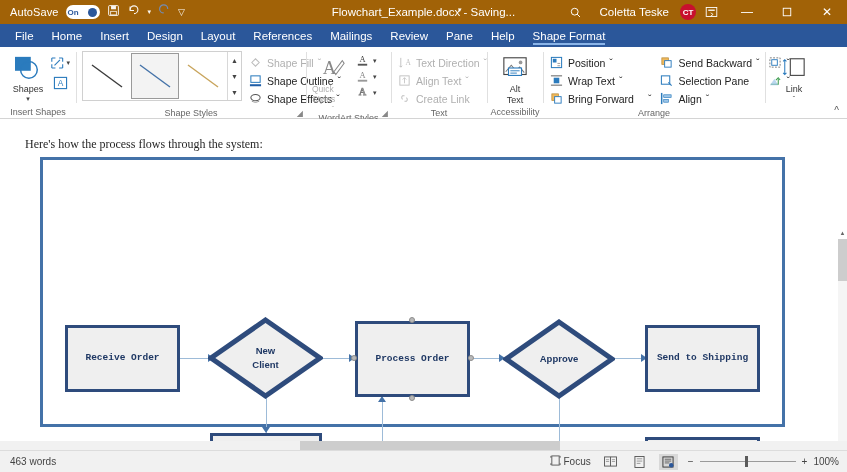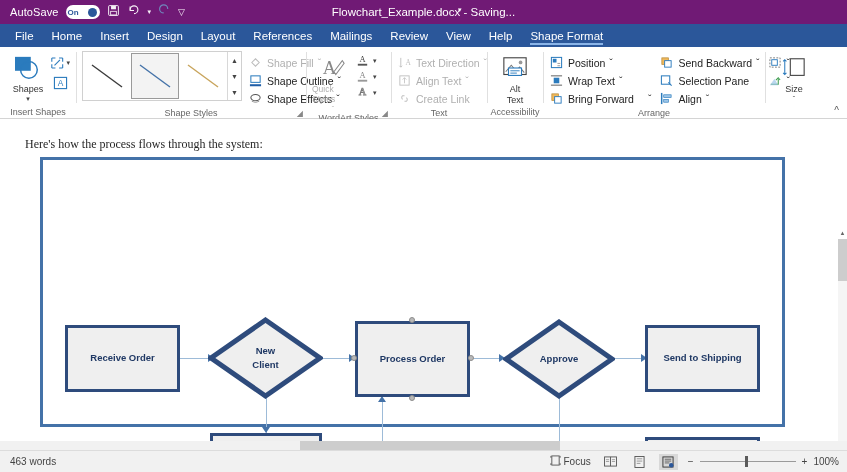--- a/index.html
+++ b/index.html
@@ -5,21 +5,21 @@
   * { box-sizing: border-box; margin: 0; padding: 0; }
   html, body {
     width: 847px; height: 472px;
     overflow: hidden;
     font-family: "Liberation Sans", sans-serif;
     background: #ffffff;
   }
 
   
   .titlebar {
-    height: 24px; background: #701a75; color: #ffffff;
+    height: 24px; background: #a16207; color: #ffffff;
     display: flex; align-items: center; font-size: 11px;
     position: relative;
   }
   .tb-left { display: flex; align-items: center; gap: 7px; padding-left: 10px; }
   .autosave-label { font-size: 11px; letter-spacing: .1px; }
   .toggle {
     width: 34px; height: 14px; border-radius: 8px; background: #ffffff;
     position: relative; display: flex; align-items: center;
   }
   .toggle .tg-text { font-size: 8px; color: #2b579a; margin-left: 2px; font-weight: bold; }
@@ -122,21 +122,21 @@
   }
   .chart-border {
     position: absolute; left: 40px; top: 38px; width: 745px; height: 270px;
     border: 3px solid #4472a8;
   }
   .para-mark { position: absolute; left: 3px; bottom: 18px; font-size: 11px; color: #9aa7c7; }
 
   .shape {
     position: absolute; background: #efefef; border: 3px solid #2e4b7c;
     display: flex; align-items: center; justify-content: center; text-align: center;
-    font-size: 9.5px; font-weight: bold; color: #1f3864; line-height: 1.35;
+    font-size: 9.5px; font-weight: bold; color: #1f3864; line-height: 1.35; font-family: Liberation Mono, monospace;
   }
   .shape.selected { border-color: #2e4b7c; }
   .handle {
     position: absolute; width: 6px; height: 6px; border-radius: 50%;
     background: #b9b9b9; border: 1px solid #8d8d8d;
   }
   .diamond-wrap { position: absolute; }
   .diamond-label {
     position: absolute; inset: 0; display: flex; flex-direction: column;
     align-items: center; justify-content: center; text-align: center;
@@ -203,32 +203,56 @@
     <span class="tb-icon" style="font-size:7px">▾</span>
     <span class="tb-icon">
       <svg width="13" height="13" viewBox="0 0 16 16">
           <path d="M12 6 A5 5 0 1 0 7 11" fill="none" stroke="#6f8fc0" stroke-width="1.4"></path>
         </svg>
     </span>
     <span class="tb-icon" style="font-size:9px">▽</span>
   </div>
   <div class="tb-title">Flowchart_Example.docx  -  Saving...</div>
   <div style="position:absolute;left:458px;top:6px;font-size:7px">▾</div>
+  <div class="tb-right">
+    <span class="item">
+      <svg width="13" height="13" viewBox="0 0 16 16">
+          <circle cx="7" cy="7" r="4.2" fill="none" stroke="#fff" stroke-width="1.2"></circle>
+          <line x1="10" y1="10" x2="13.5" y2="13.5" stroke="#fff" stroke-width="1.2"></line>
+        </svg>
+    </span>
+    <span class="item">Coletta Teske</span>
+    <span class="avatar">CT</span>
+    <span class="item">
+      <svg width="13" height="12" viewBox="0 0 16 14">
+          <rect x="1.5" y="1.5" width="13" height="11" fill="none" stroke="#fff" stroke-width="1.1"></rect>
+          <rect x="4" y="4" width="8" height="1.6" fill="#fff"></rect>
+          <path d="M7 8 L10 10 L7 12" fill="none" stroke="#fff" stroke-width="1"></path>
+        </svg>
+    </span>
+    <span class="wbtn">—</span>
+    <span class="wbtn">
+      <svg width="10" height="10" viewBox="0 0 12 12">
+          <rect x="1.5" y="1.5" width="9" height="9" fill="none" stroke="#fff" stroke-width="1.1"></rect>
+        </svg>
+    </span>
+    <span class="wbtn close">✕</span>
+  </div>
 </div>
 
 <div class="tabrow">
   <div class="tab">File</div>
   <div class="tab">Home</div>
   <div class="tab">Insert</div>
   <div class="tab">Design</div>
   <div class="tab">Layout</div>
   <div class="tab">References</div>
   <div class="tab">Mailings</div>
   <div class="tab">Review</div>
-  <div class="tab">View</div>
+  <div class="tab">Pane</div>
   <div class="tab">Help</div>
   <div class="tab active">Shape Format</div>
 </div>
 
 <div class="ribbon">
 
   <div class="rgroup" style="width:76px">
     <div class="rgroup-body">
       <div class="big-btn">
         <span class="glyph">
@@ -514,21 +538,21 @@
 
   <div class="rgroup" style="width:58px">
     <div class="rgroup-body" style="justify-content:center">
       <div class="big-btn">
         <span class="glyph">
           <svg width="26" height="24" viewBox="0 0 28 26">
               <rect x="10" y="3" width="15" height="18" fill="none" stroke="#444" stroke-width="1.2"></rect>
               <path d="M4 4 V20 M2.2 5.8 L4 4 L5.8 5.8 M2.2 18.2 L4 20 L5.8 18.2" stroke="#2b7bbd" stroke-width="1.1" fill="none"></path>
             </svg>
         </span>
-        <span>Size</span>
+        <span>Link</span>
         <span class="caretdown">ˇ</span>
       </div>
     </div>
   </div>
 
   <span class="ribbon-collapse">^</span>
 </div>
 
 <div class="docarea">
 

